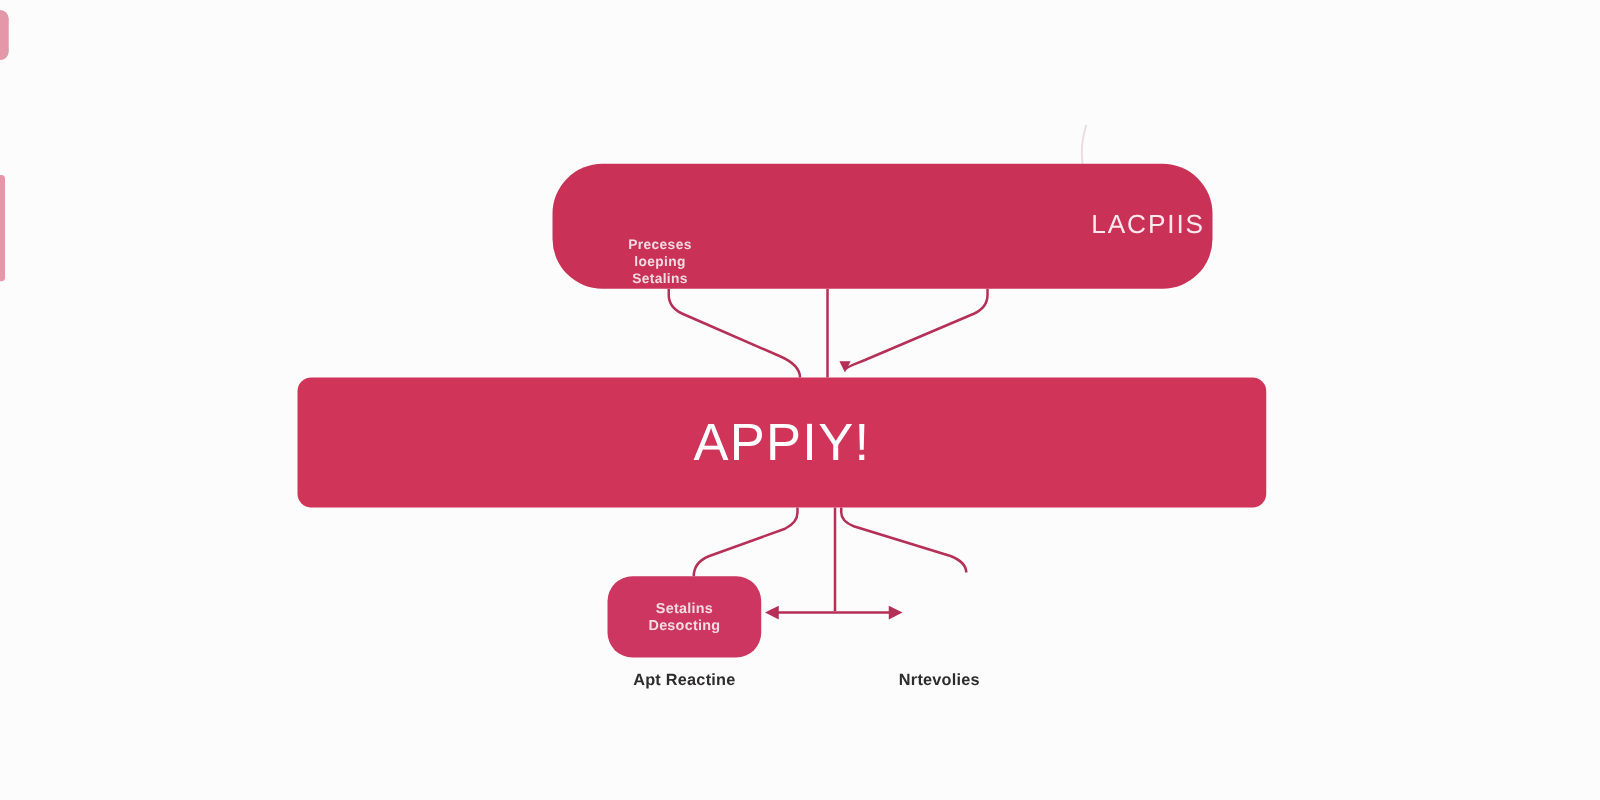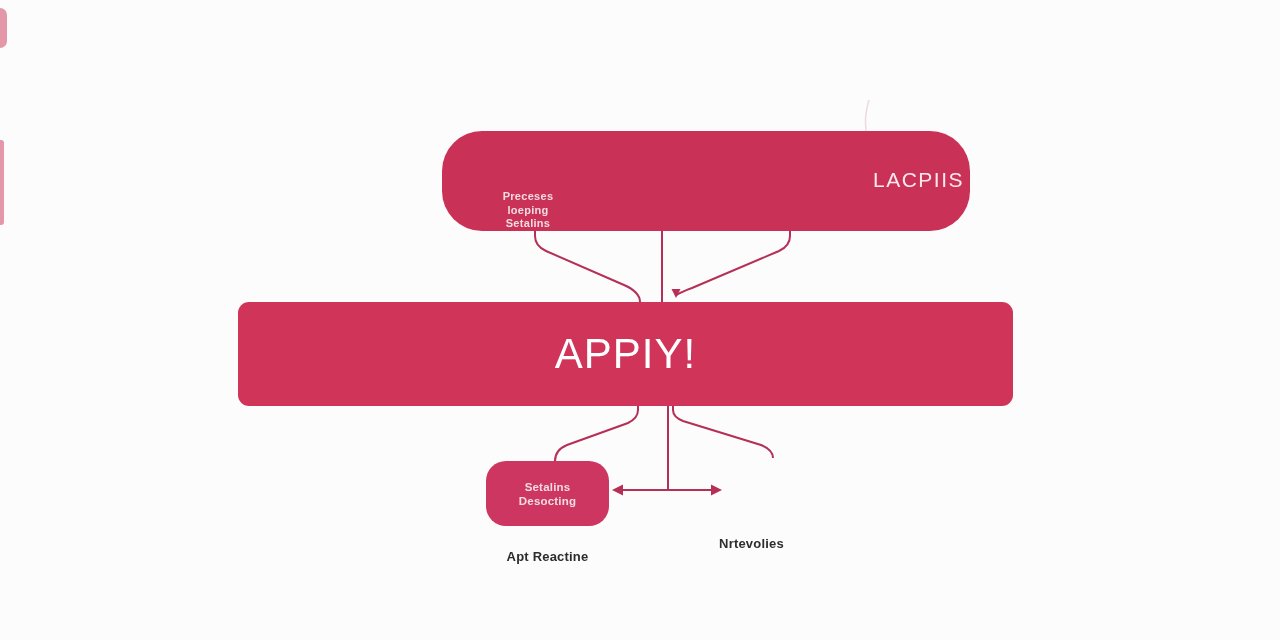--- a/index.html
+++ b/index.html
@@ -101,21 +101,21 @@
   .node-bl { left: 486px; top: 461px; width: 123px; height: 65px; }
   .node-br { left: 723px; top: 458px; width: 125px; height: 68px; }
   .caption {
     position: absolute;
     text-align: center;
     color: var(--caption-text, #2e2c2c);
     font-size: 13px;
     font-weight: 600;
     letter-spacing: 0.2px;
   }
-  .caption-left  { left: 486px; top: 536px; width: 123px; margin-top: 13px; }
+  .caption-left  { left: 486px; top: 536px; width: 123px; }
   .caption-right { left: 689px; top: 536px; width: 125px; }
   .edge-sliver {
     position: absolute;
     left: 0;
     background: rgba(201, 49, 86, 0.5);
   }
   .sliver-1 { top: 8px;   width: 7px; height: 40px; border-radius: 0 10px 10px 0; }
   .sliver-2 { top: 140px; width: 4px; height: 85px; border-radius: 0 3px 3px 0; }
 </style>
 </head>

